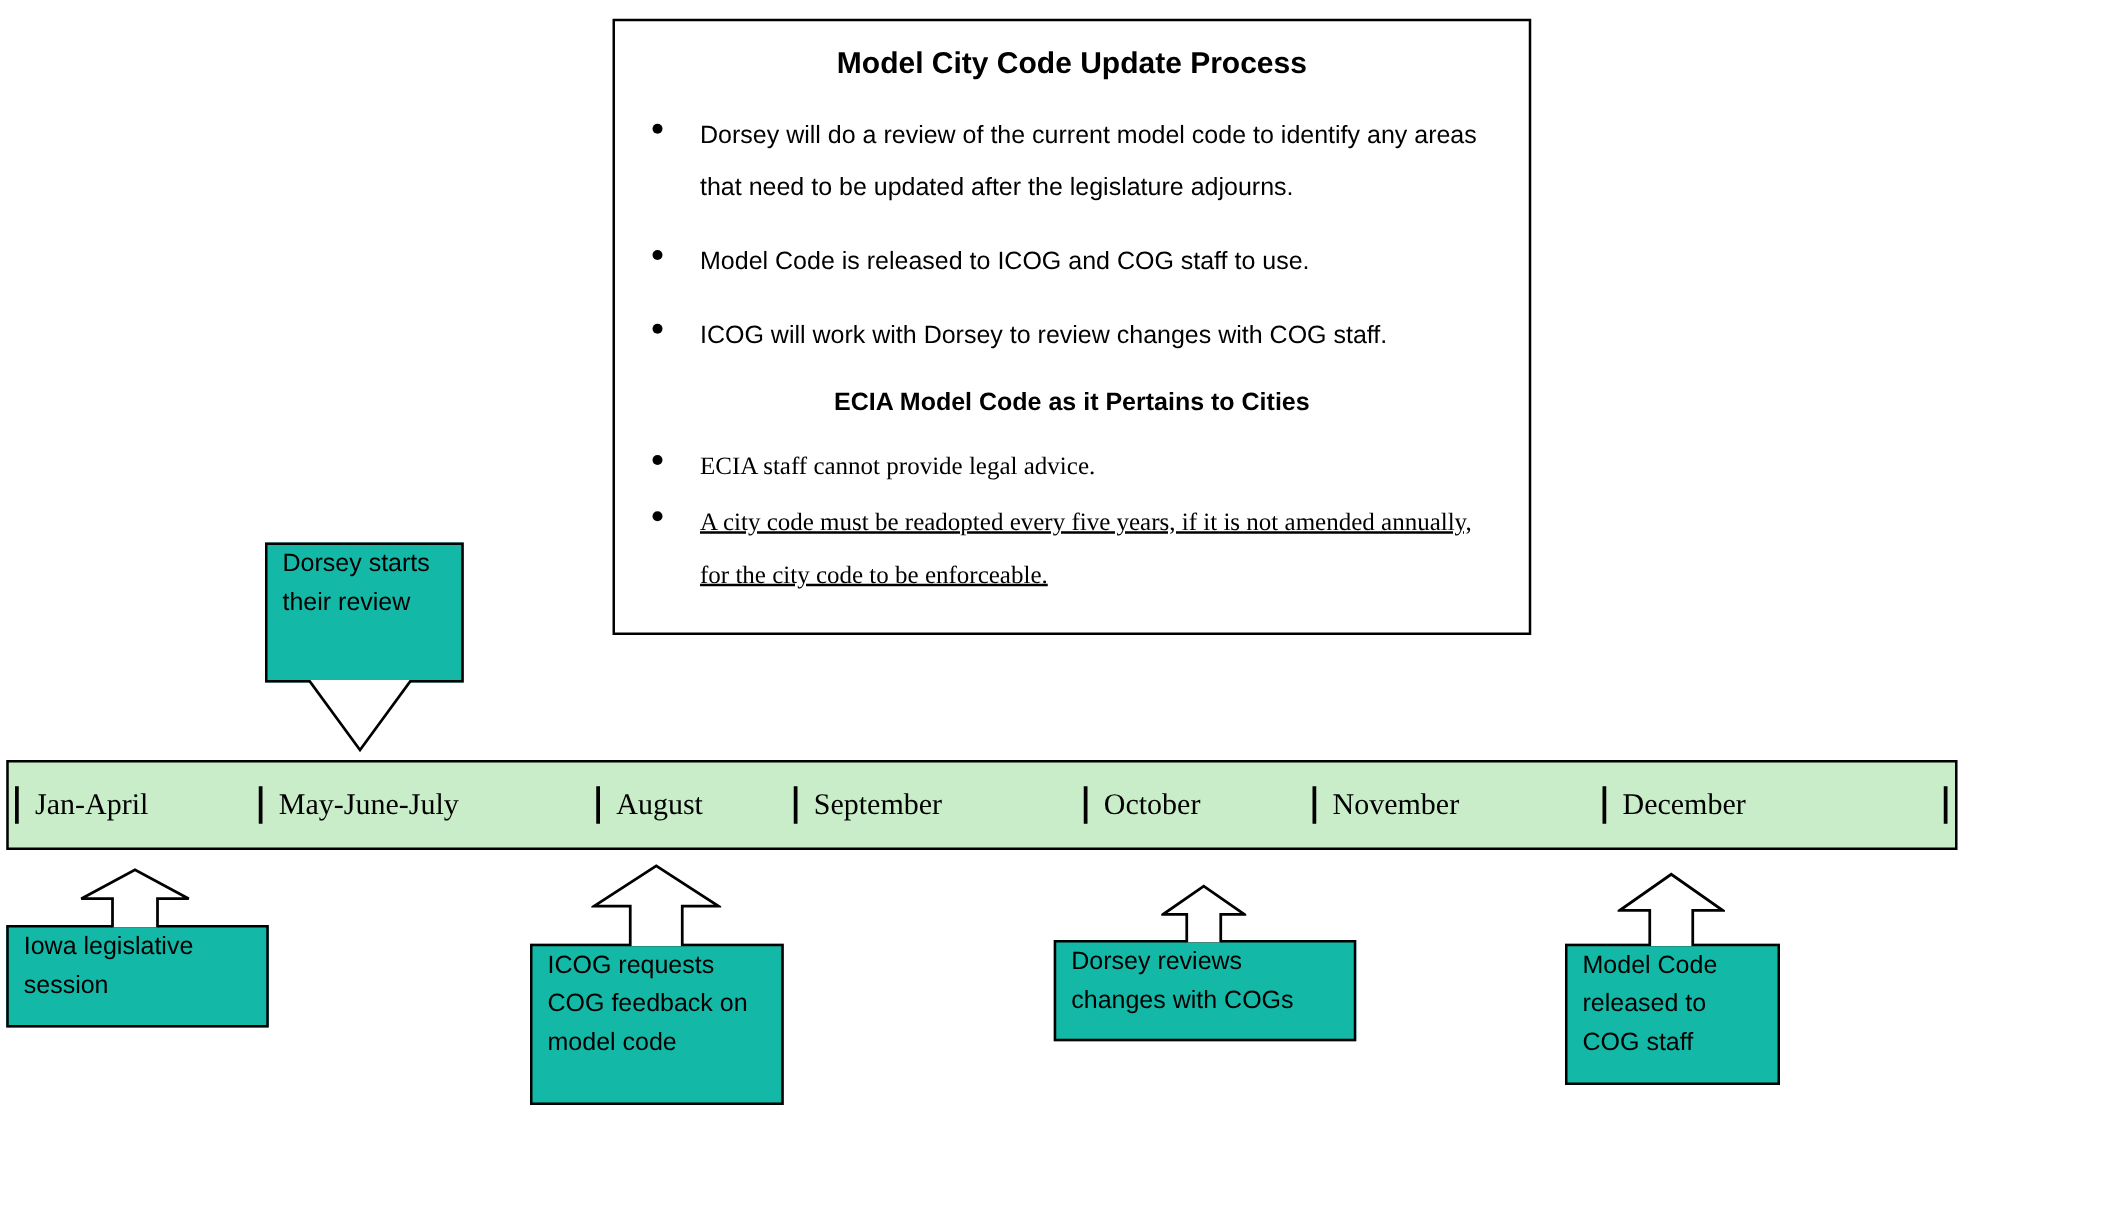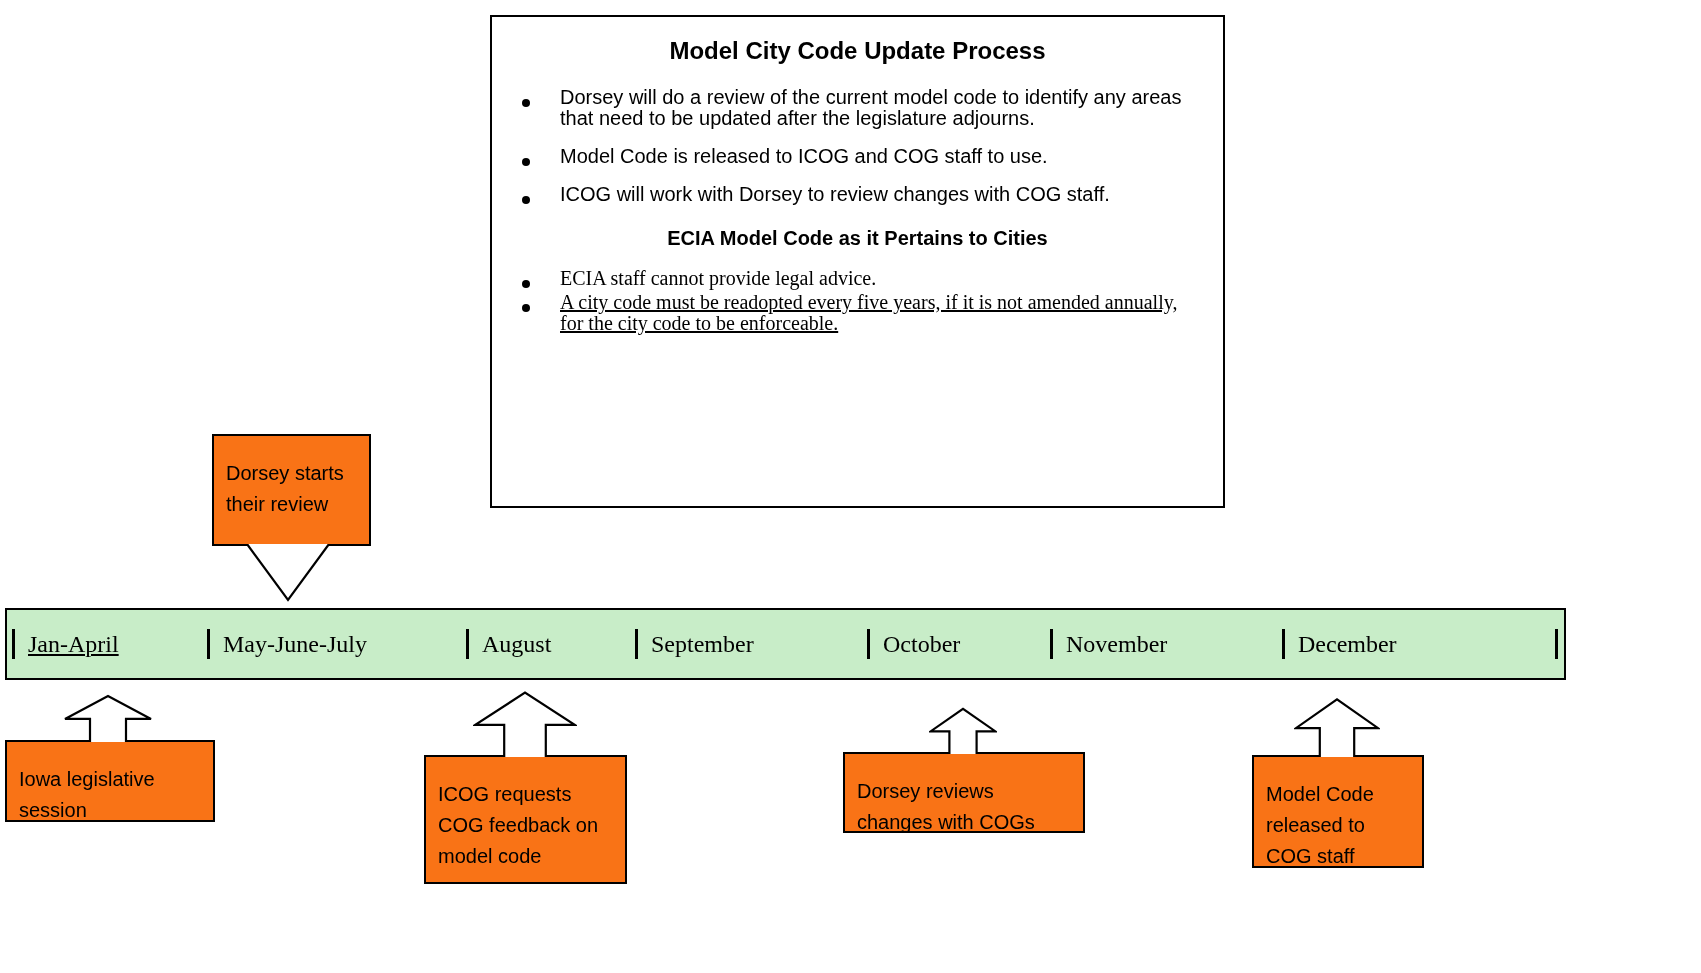--- a/index.html
+++ b/index.html
@@ -6,52 +6,52 @@
   body { background:#fff; }
   .canvas {
     position:relative; width:1701px; height:973px; background:#fff;
     font-family:"Liberation Sans", sans-serif; color:#000; overflow:hidden;
   }
   .box { position:absolute; border:2px solid #000; background:#fff; }
 
   
   .process-box { left:490px; top:15px; width:735px; height:493px; padding:16px 28px 0 28px; }
   .process-title { font-weight:bold; font-size:24px; text-align:center; margin:4px 0 22px; }
-  .bullets { list-style:none; padding-left:40px; font-size:20px; line-height:21px; }
+  .bullets { list-style:none; padding-left:40px; font-size:20px; line-height:42px; }
   .bullets li { position:relative; margin-bottom:17px; }
   .bullets li::before {
     content:""; position:absolute; left:-38px; top:12px;
     width:8px; height:8px; background:#000; border-radius:50%;
   }
   .subtitle { font-weight:bold; font-size:20px; text-align:center; margin:22px 0 18px; }
   .ecia li { margin-bottom:3px;font-family:Liberation Serif, serif; }
   .underlined { text-decoration:underline; }
 
   
   .callout-box {
-    position:absolute; border:2px solid #000; background:#f97316;
-    font-size:20px; line-height:31px; padding:22px 12px;
+    position:absolute; border:2px solid #000; background:#14b8a6;
+    font-size:20px; line-height:31px; padding:0 12px;
   }
   .cb-dorsey { left:212px; top:434px; width:159px; height:112px; }
   .cb-iowa   { left:5px;   top:740px; width:210px; height:82px;  }
   .cb-icog   { left:424px; top:755px; width:203px; height:129px; }
   .cb-cogs   { left:843px; top:752px; width:242px; height:81px;  }
   .cb-model  { left:1252px;top:755px; width:172px; height:113px; }
 
   
   .timeline-bar {
     position:absolute; left:5px; top:608px; width:1561px; height:72px;
     border:2px solid #000; background:#c8edc8;
   }
   .month { position:absolute; top:0; height:100%; display:flex; align-items:center; }
   .tick { width:3px; height:30px; background:#000; margin-right:13px; flex:none; }
   .month-label { font-family:"Liberation Serif", serif; font-size:24px; white-space:nowrap; }
   .end-tick { position:absolute; top:50%; transform:translateY(-50%); right:6px; width:3px; height:30px; background:#000; }
 
-  .m0 { left:5px;text-decoration:underline; }   .m1 { left:200px; } .m2 { left:459px; } .m3 { left:628px; }
+  .m0 { left:5px; }   .m1 { left:200px; } .m2 { left:470px; } .m3 { left:628px; }
   .m4 { left:860px; } .m5 { left:1043px; } .m6 { left:1275px; }
 
   
   .arrow { position:absolute; display:block; }
   .ar-dorsey { left:245px;  top:544px; width:86px;  height:58px; }
   .ar-iowa   { left:63px;   top:694px; width:90px;  height:48px; }
   .ar-icog   { left:473px;  top:690px; width:104px; height:67px; }
   .ar-cogs   { left:929px;  top:707px; width:68px;  height:47px; }
   .ar-model  { left:1294px; top:697px; width:86px;  height:60px; }
 </style>

